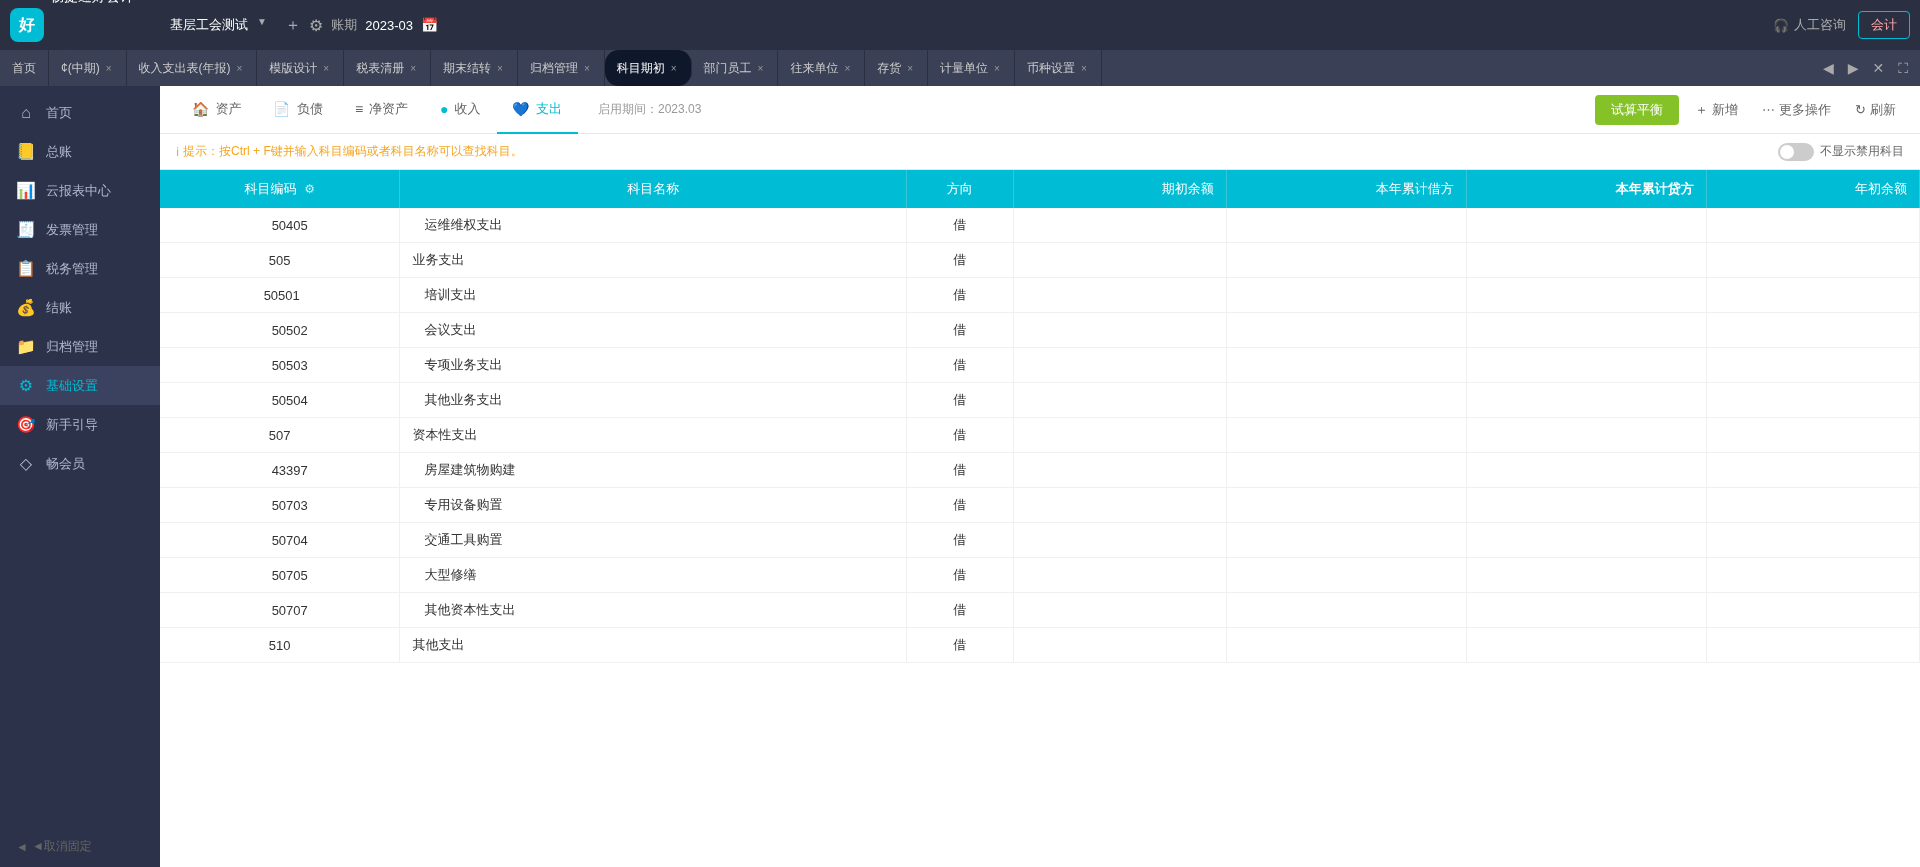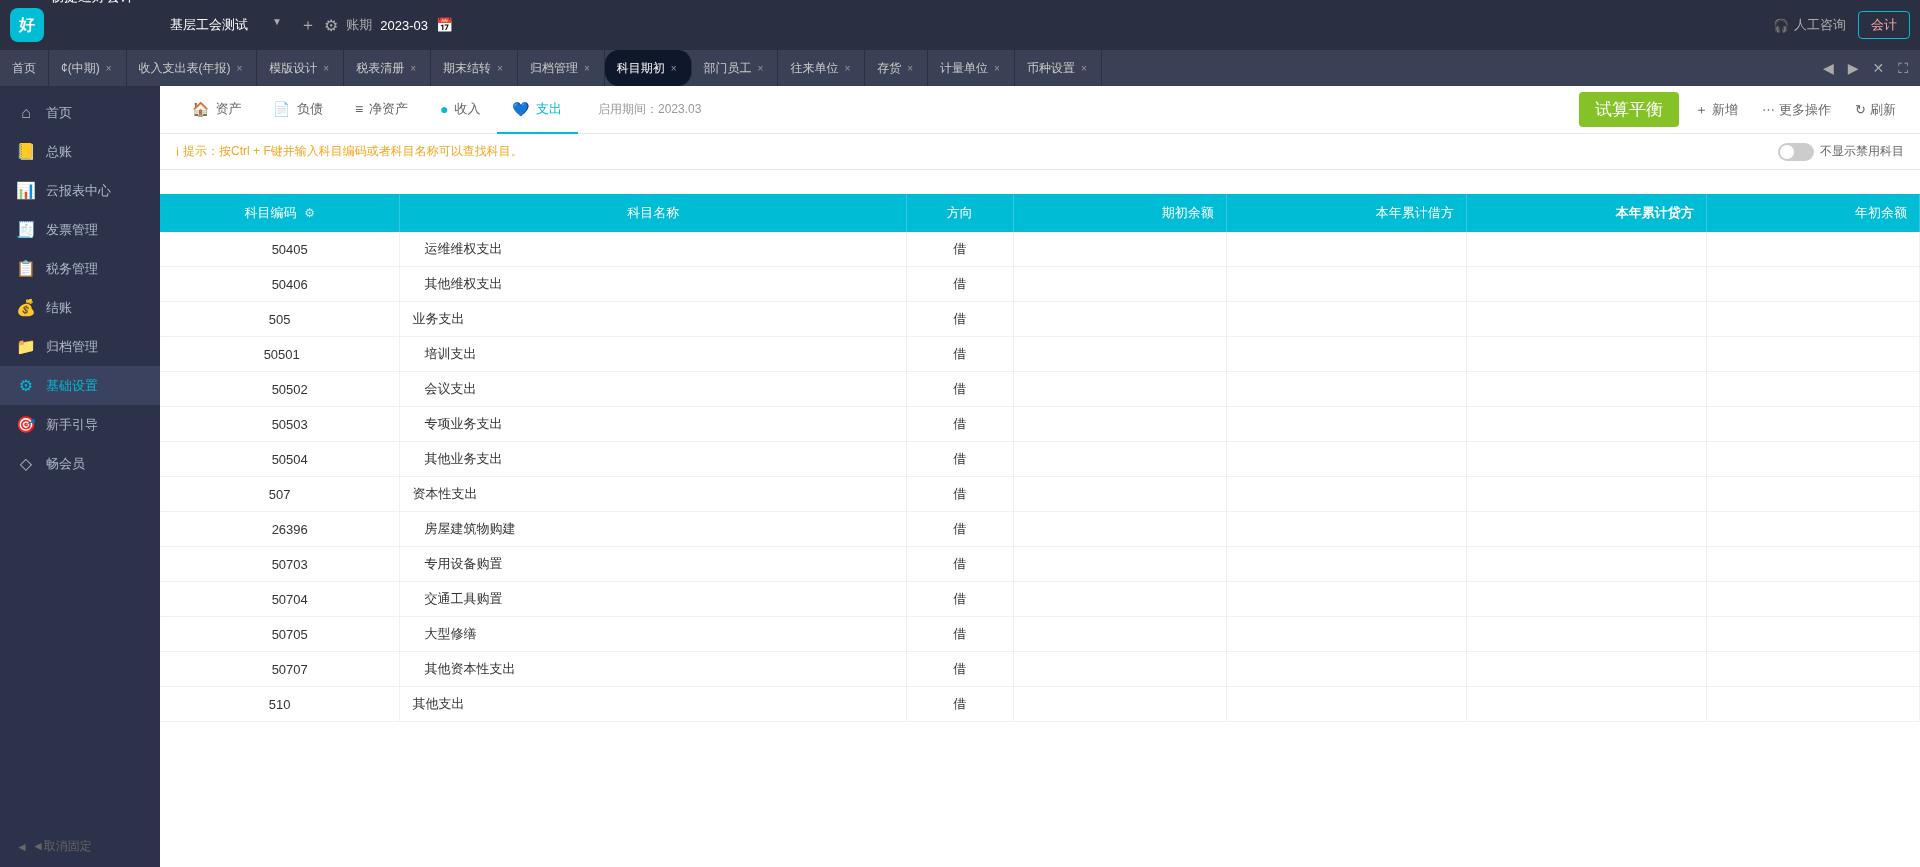--- a/index.html
+++ b/index.html
@@ -4,21 +4,21 @@
   <style>
     * { margin: 0; padding: 0; box-sizing: border-box; }
     body { font-family: "Microsoft YaHei", "PingFang SC", sans-serif; font-size: 13px; background: #f0f2f5; width: 1920px; height: 867px; overflow: hidden; display: flex; flex-direction: column; }
 
     
     .top-bar { height: 50px; background: #2a3042; display: flex; align-items: center; padding: 0 10px; gap: 10px; flex-shrink: 0; }
     .logo-area { display: flex; align-items: center; gap: 6px; width: 150px; }
     .logo-icon { width: 34px; height: 34px; background: #00bcd4; border-radius: 8px; display: flex; align-items: center; justify-content: center; color: white; font-size: 16px; font-weight: bold; }
     .logo-text { color: white; font-size: 14px; line-height: 1.2; }
     .logo-sub { color: #aaa; font-size: 10px; margin-top: 44px; }
-    .company-selector { display: flex; gap: 24px; color: white; font-size: 13px; cursor: pointer; }
+    .company-selector { display: flex; gap: 9px; color: white; font-size: 13px; cursor: pointer; }
     .chevron-down { color: #aaa; font-size: 10px; }
     .top-bar-actions { display: flex; align-items: center; gap: 8px; margin-left: 8px; }
     .top-bar-icon { color: #aaa; font-size: 16px; cursor: pointer; }
     .period-label { color: #aaa; font-size: 13px; }
     .period-value { color: white; font-size: 13px; }
     .calendar-icon { color: #00bcd4; font-size: 14px; cursor: pointer; }
     .top-right { margin-left: auto; display: flex; align-items: center; gap: 12px; }
     .human-service { display: flex; align-items: center; gap: 4px; color: #aaa; font-size: 13px; cursor: pointer; }
     .kuaiji-btn { background: transparent; border: 1px solid #00bcd4; color: #fca5a5; padding: 4px 12px; border-radius: 4px; cursor: pointer; font-size: 13px; }
 
@@ -45,35 +45,35 @@
     
     .content-area { flex: 1; display: flex; flex-direction: column; background: #f0f2f5; overflow: hidden; }
 
     
     .sub-tab-bar { height: 48px; background: white; display: flex; align-items: center; padding: 0 16px; gap: 0; border-bottom: 1px solid #e8e8e8; flex-shrink: 0; }
     .sub-tab { display: flex; align-items: center; gap: 6px; padding: 0 16px; height: 48px; cursor: pointer; font-size: 13px; color: #666; border-bottom: 2px solid transparent; }
     .sub-tab.active { color: #00bcd4; border-bottom: 2px solid #00bcd4; }
     .sub-tab-icon { font-size: 14px; }
     .period-info { margin-left: 20px; font-size: 12px; color: #999; }
     .sub-tab-actions { margin-left: auto; display: flex; align-items: center; gap: 8px; }
-    .balance-btn { background: #85c228; color: white; border: none; padding: 6px 16px; border-radius: 4px; cursor: pointer; font-size: 17px; }
+    .balance-btn { background: #85c228; color: white; border: none; padding: 6px 16px; border-radius: 4px; cursor: pointer; font-size: 13px; }
     .add-btn { display: flex; align-items: center; gap: 4px; color: #666; cursor: pointer; font-size: 13px; padding: 4px 8px; }
     .more-btn { display: flex; align-items: center; gap: 4px; color: #666; cursor: pointer; font-size: 13px; padding: 4px 8px; }
     .refresh-btn { display: flex; align-items: center; gap: 4px; color: #666; cursor: pointer; font-size: 13px; padding: 4px 8px; }
 
     
     .toolbar { height: 36px; background: white; display: flex; align-items: center; padding: 0 16px; gap: 16px; border-bottom: 1px solid #e8e8e8; flex-shrink: 0; }
     .hint-text { font-size: 12px; color: #f5a623; display: flex; align-items: center; gap: 4px; }
     .show-disabled-toggle { margin-left: auto; display: flex; align-items: center; gap: 6px; font-size: 12px; color: #666; }
     .toggle-switch { width: 36px; height: 18px; background: #ccc; border-radius: 9px; cursor: pointer; position: relative; }
     .toggle-knob { width: 14px; height: 14px; background: white; border-radius: 50%; position: absolute; top: 2px; left: 2px; transition: left 0.2s; }
 
     
     .table-container { flex: 1; overflow-y: auto; background: white; }
-    table { width: 100%; border-collapse: collapse; margin-top: 24px; }
+    table { width: 100%; border-collapse: collapse; }
     thead tr { background: #00bcd4; color: white; }
     thead th { padding: 10px 12px; text-align: center; font-size: 13px; font-weight: normal; border-right: 1px solid rgba(255,255,255,0.2); white-space: nowrap; }
     tbody tr { border-bottom: 1px solid #f0f0f0; }
     tbody td { padding: 8px 12px; color: #333; font-size: 13px; border-right: 1px solid #f0f0f0; }
     .col-code { text-align: center; width: 180px; }
     .col-name { width: 380px; }
     .col-dir { text-align: center; width: 80px; }
     .col-balance { text-align: right; width: 160px; }
     .col-debit { text-align: right; width: 180px; }
     .col-credit { text-align: right; width: 180px; font-weight: bold; }
@@ -303,29 +303,20 @@
         <tr>
               <td class="col-code" style="padding-left: 32px;">50405</td>
               <td class="col-name" style="padding-left: 24px;">运维维权支出</td>
               <td class="col-dir">借</td>
               <td class="col-balance"></td>
               <td class="col-debit"></td>
               <td class="col-credit"></td>
               <td class="col-year"></td>
             </tr>
             <tr>
-              <td class="col-code" style="padding-left: 32px;">50406</td>
-              <td class="col-name" style="padding-left: 24px;">其他维权支出</td>
-              <td class="col-dir">借</td>
-              <td class="col-balance"></td>
-              <td class="col-debit"></td>
-              <td class="col-credit"></td>
-              <td class="col-year"></td>
-            </tr>
-            <tr>
               <td class="col-code">505</td>
               <td class="col-name">业务支出</td>
               <td class="col-dir">借</td>
               <td class="col-balance"></td>
               <td class="col-debit"></td>
               <td class="col-credit"></td>
               <td class="col-year"></td>
             </tr>
             <tr>
               <td class="col-code" style="padding-left: 16px;">50501</td>
@@ -366,21 +357,21 @@
             <tr>
               <td class="col-code">507</td>
               <td class="col-name">资本性支出</td>
               <td class="col-dir">借</td>
               <td class="col-balance"></td>
               <td class="col-debit"></td>
               <td class="col-credit"></td>
               <td class="col-year"></td>
             </tr>
             <tr>
-              <td class="col-code" style="padding-left: 32px;">26396</td>
+              <td class="col-code" style="padding-left: 32px;">43397</td>
               <td class="col-name" style="padding-left: 24px;">房屋建筑物购建</td>
               <td class="col-dir">借</td>
               <td class="col-balance"></td>
               <td class="col-debit"></td>
               <td class="col-credit"></td>
               <td class="col-year"></td>
             </tr>
             <tr>
               <td class="col-code" style="padding-left: 32px;">50703</td>
               <td class="col-name" style="padding-left: 24px;">专用设备购置</td>

